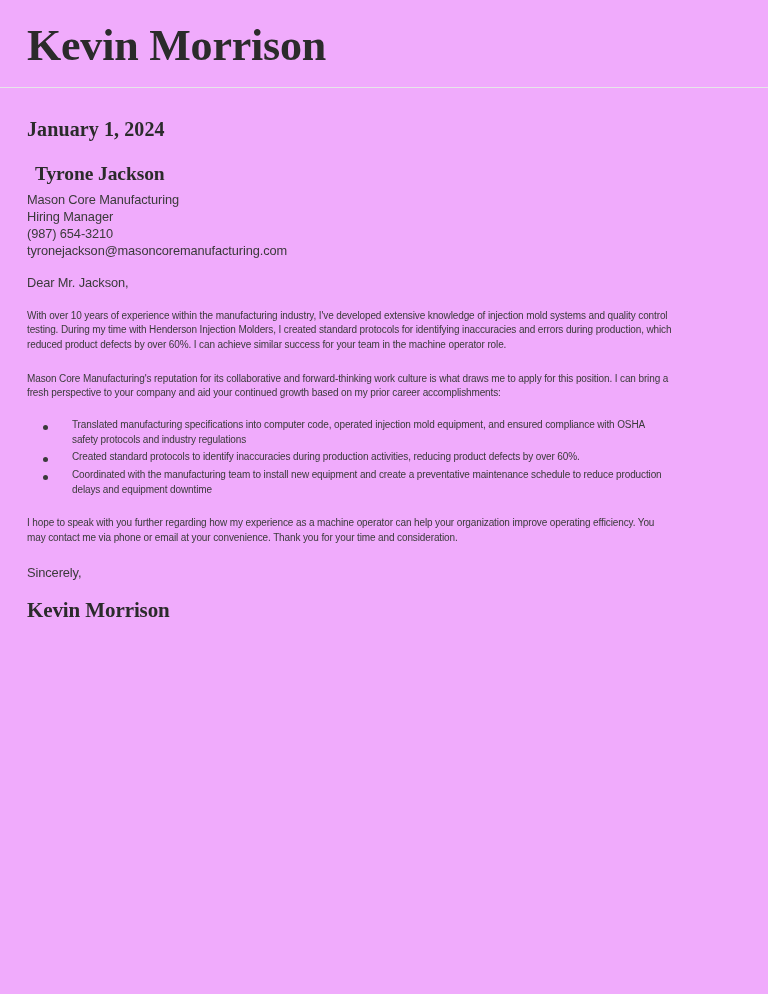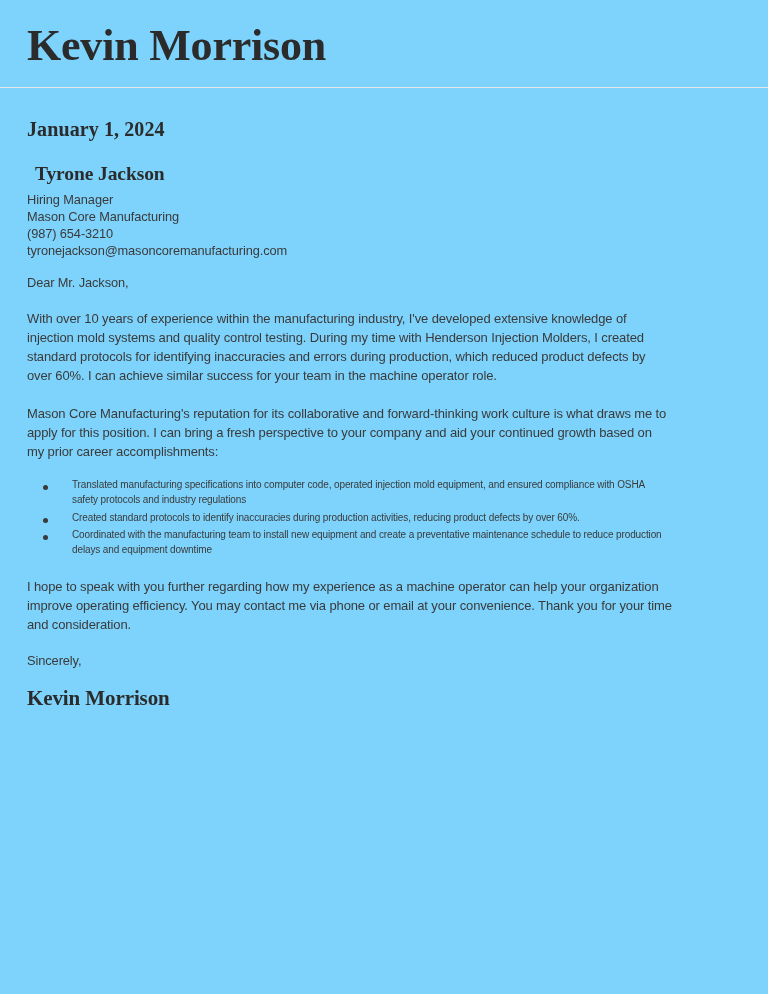--- a/index.html
+++ b/index.html
@@ -14,21 +14,21 @@
     height: 994px;
     font-family: "Liberation Sans", sans-serif;
     color: #333333;
     -webkit-font-smoothing: antialiased;
   }
 
   .page {
     position: relative;
     width: 768px;
     height: 994px;
-    background: #7dd3fc;
+    background: #f0abfc;
     overflow: hidden;
   }
 
   
   .header {
     padding: 22px 27px 0 27px;
   }
   .name-heading {
     font-family: "Liberation Serif", serif;
     font-weight: bold;
@@ -97,21 +97,21 @@
   }
 
   .salutation {
     font-size: 12.8px;
     color: #3a3a3a;
     margin: 16px 0 0 0;
     letter-spacing: -0.1px;
   }
 
   .para {
-    font-size: 13px;
+    font-size: 10px;
     line-height: 1.47;
     color: #3a3a3a;
     margin: 19px 0 0 0;
     letter-spacing: -0.12px;
     text-align: left;
   }
 
   .bullets {
     list-style: none;
     margin: 17px 0 0 0;
@@ -172,22 +172,22 @@
   </div>
 
   <hr class="header-divider">
 
   <div class="body-area">
 
     <p class="letter-date">January 1, 2024</p>
 
     <div>
       <p class="recipient-name">Tyrone Jackson</p>
+      <p class="recipient-line">Mason Core Manufacturing</p>
       <p class="recipient-line">Hiring Manager</p>
-      <p class="recipient-line">Mason Core Manufacturing</p>
       <p class="recipient-line">(987) 654-3210</p>
       <p class="recipient-line">tyronejackson@masoncoremanufacturing.com</p>
     </div>
 
     <p class="salutation">Dear Mr. Jackson,</p>
 
     <p class="para">With over 10 years of experience within the manufacturing industry, I've developed extensive knowledge of injection mold systems and quality control testing. During my time with Henderson Injection Molders, I created standard protocols for identifying inaccuracies and errors during production, which reduced product defects by over 60%. I can achieve similar success for your team in the machine operator role.</p>
 
     <p class="para">Mason Core Manufacturing's reputation for its collaborative and forward-thinking work culture is what draws me to apply for this position. I can bring a fresh perspective to your company and aid your continued growth based on my prior career accomplishments:</p>
 

